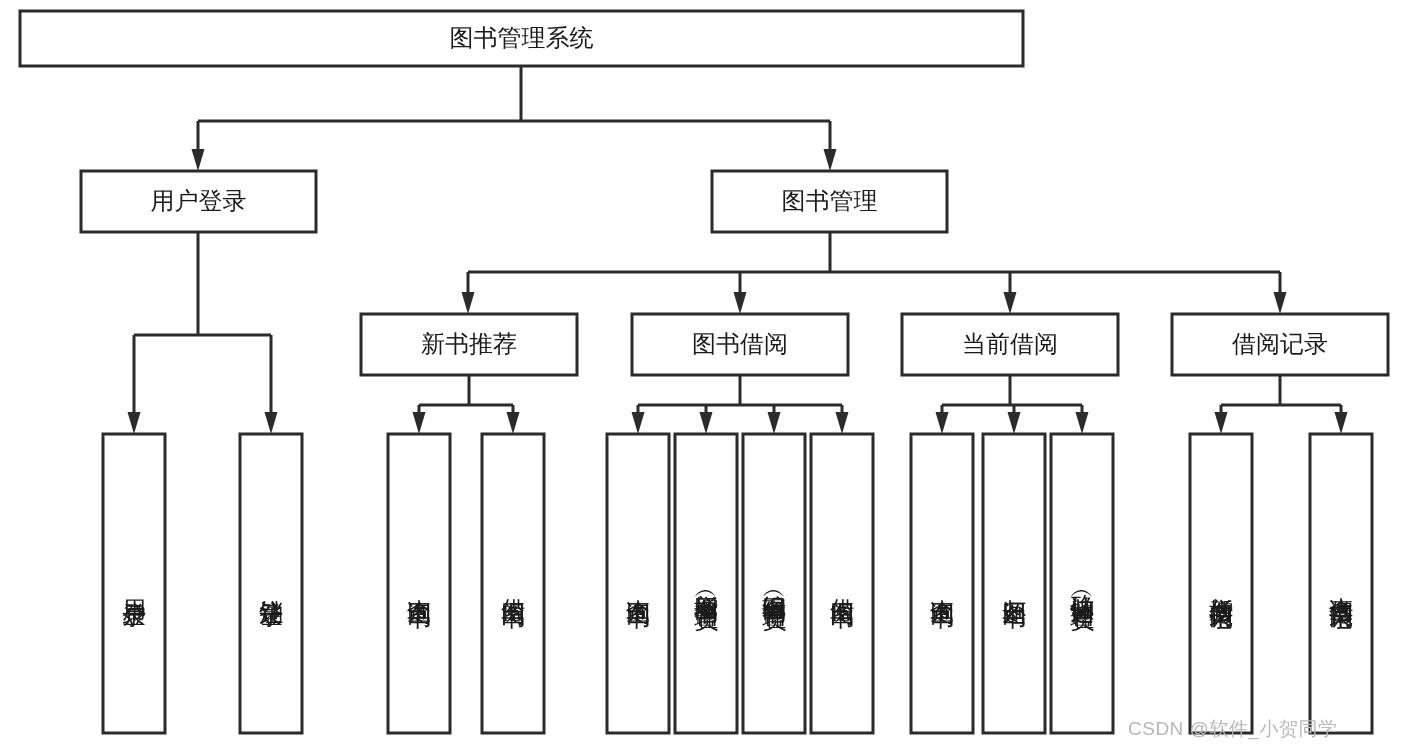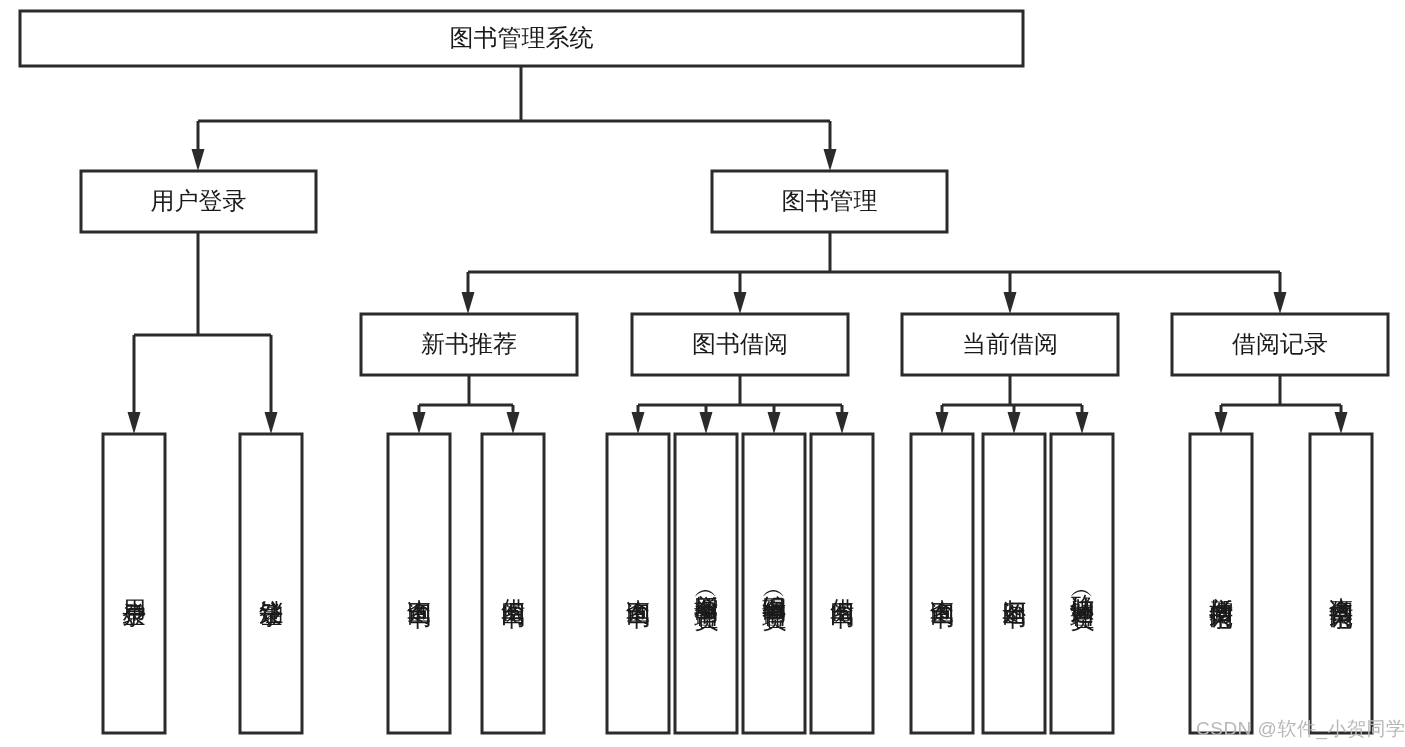--- a/index.html
+++ b/index.html
@@ -183,14 +183,14 @@
       <div class="node-label-v" style="left: 607px; top: 434px; width: 62px; height: 299px; display: flex; align-items: center; justify-content: center;">查询图书</div>
       <div class="node-label-v" style="left: 675px; top: 434px; width: 62px; height: 299px; display: flex; align-items: center; justify-content: center;">新增图书（管理员）</div>
       <div class="node-label-v" style="left: 743px; top: 434px; width: 62px; height: 299px; display: flex; align-items: center; justify-content: center;">编辑图书（管理员）</div>
       <div class="node-label-v" style="left: 811px; top: 434px; width: 62px; height: 299px; display: flex; align-items: center; justify-content: center;">借阅图书</div>
       <div class="node-label-v" style="left: 911px; top: 434px; width: 62px; height: 299px; display: flex; align-items: center; justify-content: center;">查询图书</div>
       <div class="node-label-v" style="left: 983px; top: 434px; width: 62px; height: 299px; display: flex; align-items: center; justify-content: center;">归还图书</div>
       <div class="node-label-v" style="left: 1051px; top: 434px; width: 62px; height: 299px; display: flex; align-items: center; justify-content: center;">确认归还（管理员）</div>
       <div class="node-label-v" style="left: 1190px; top: 434px; width: 62px; height: 299px; display: flex; align-items: center; justify-content: center;">新增借阅记录</div>
       <div class="node-label-v" style="left: 1310px; top: 434px; width: 62px; height: 299px; display: flex; align-items: center; justify-content: center;">查询借阅记录</div>
     </div>
-  <div class="watermark" style="left: 1196px; top: 716px;">CSDN @软件_小贺同学</div>
+  <div class="watermark" style="left: 1128px; top: 716px;">CSDN @软件_小贺同学</div>
 </div>
 
 </body></html>

